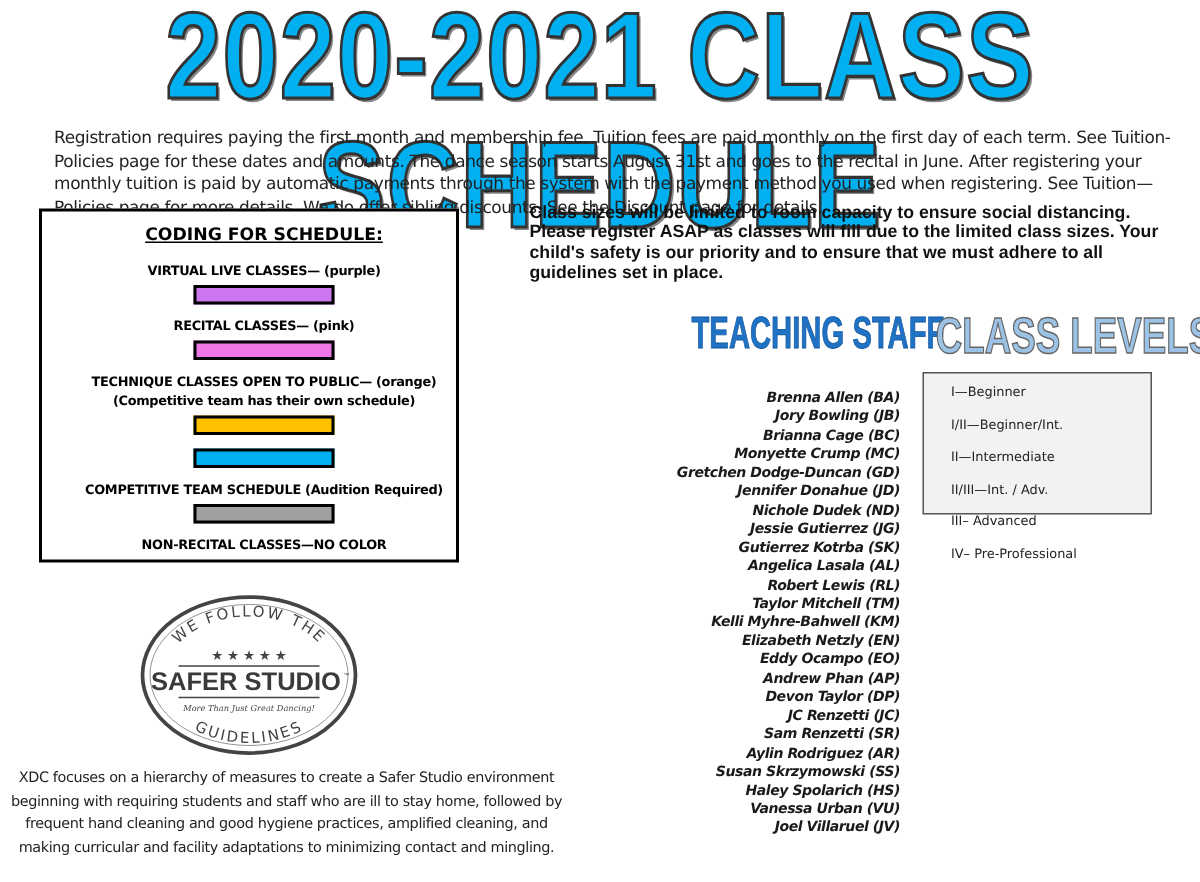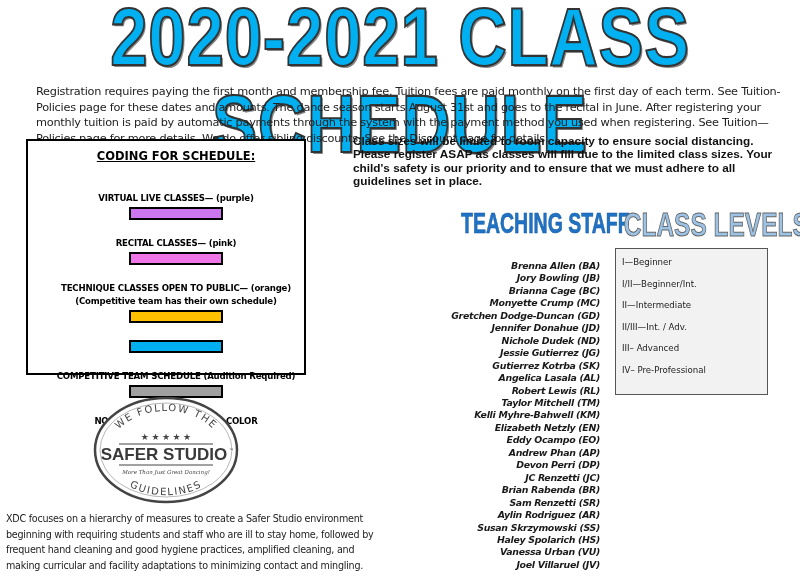--- a/index.html
+++ b/index.html
@@ -24,21 +24,21 @@
 
   .coding-box {
     position:absolute; left:26px; top:139px; width:280px; height:236px;
     border:2px solid #000; background:#fff; text-align:center;
     font-family:"DejaVu Sans", sans-serif;
     padding-left:20px;
   }
   .coding-title {
     margin-top:8px; font-size:11.5px; font-weight:bold; text-decoration:underline;
   }
-  .code-item { margin-top:17px; }
+  .code-item { margin-top:0; }
   .code-label { font-size:8.6px; font-weight:bold; line-height:12px; letter-spacing:-0.2px; }
   .swatch {
     width:94px; height:13px; border:2px solid #000; margin:3px auto 9px auto;
   }
 
   .social-note {
     position:absolute; left:353px; top:135px; width:440px;
     font-family:"Liberation Sans", sans-serif; font-weight:bold;
     font-size:11.8px; line-height:13.4px; color:#111;
   }
@@ -57,33 +57,33 @@
   }
 
   .levels-title {
     position:absolute; left:600px; top:206px; width:170px; text-align:center;
     font-family:"Liberation Sans", sans-serif; font-weight:bold;
     font-size:34px; color:#9cc3e6; line-height:36px;
     -webkit-text-stroke:1px #666;
     transform:scaleX(0.72); transform-origin:center top; white-space:nowrap;
   }
   .levels-box {
-    position:absolute; left:615px; top:248px; width:153px; height:147px;
+    position:absolute; left:615px; top:248px; width:153px; height:95px;
     border:1px solid #555; background:#f2f2f2;
     font-family:"DejaVu Sans", sans-serif; font-size:8.6px; color:#222;
-    padding:7px 0 0 6px;
+    padding:7px 0 0 18px;
   }
   .level-item { height:21.5px; line-height:12px; }
 
   .safer-logo {
     position:absolute; left:91px; top:394px; width:150px; height:112px;
   }
 
   .safer-text {
-    position:absolute; left:6px; top:511px; width:370px; text-align:left;
+    position:absolute; left:6px; top:511px; width:370px; text-align:center;
     font-family:"DejaVu Sans", sans-serif; font-size:9.6px; line-height:15.6px;
     color:#222; letter-spacing:-0.25px;
   }
 </style>
 </head>
 <body>
 
 <div class="main-title">2020-2021 CLASS SCHEDULE</div>
 
 <p class="intro">Registration requires paying the first month and membership fee.  Tuition fees are paid monthly on the first day of each term.  See Tuition-Policies page for these dates  and amounts.  The dance season starts August 31st and goes  to the recital in June.  After registering your monthly tuition is paid by automatic payments through the system with the payment method you used when registering.   See Tuition—Policies page for more details.  We do offer sibling discounts.  See the Discount page for details.</p>
@@ -130,23 +130,22 @@
   <div>Nichole Dudek (ND)</div>
   <div>Jessie Gutierrez (JG)</div>
   <div>Gutierrez Kotrba (SK)</div>
   <div>Angelica Lasala (AL)</div>
   <div>Robert Lewis (RL)</div>
   <div>Taylor Mitchell (TM)</div>
   <div>Kelli Myhre-Bahwell (KM)</div>
   <div>Elizabeth Netzly (EN)</div>
   <div>Eddy Ocampo (EO)</div>
   <div>Andrew Phan (AP)</div>
-  <div>Devon Perri (DP)</div>
+  <div>Devon Taylor (DP)</div>
   <div>JC Renzetti (JC)</div>
-  <div>Brian Rabenda (BR)</div>
   <div>Sam Renzetti  (SR)</div>
   <div>Aylin Rodriguez (AR)</div>
   <div>Susan Skrzymowski (SS)</div>
   <div>Haley Spolarich (HS)</div>
   <div>Vanessa Urban (VU)</div>
   <div>Joel Villaruel (JV)</div>
 </div>
 
 <div class="levels-title">CLASS LEVELS</div>
 <div class="levels-box">

